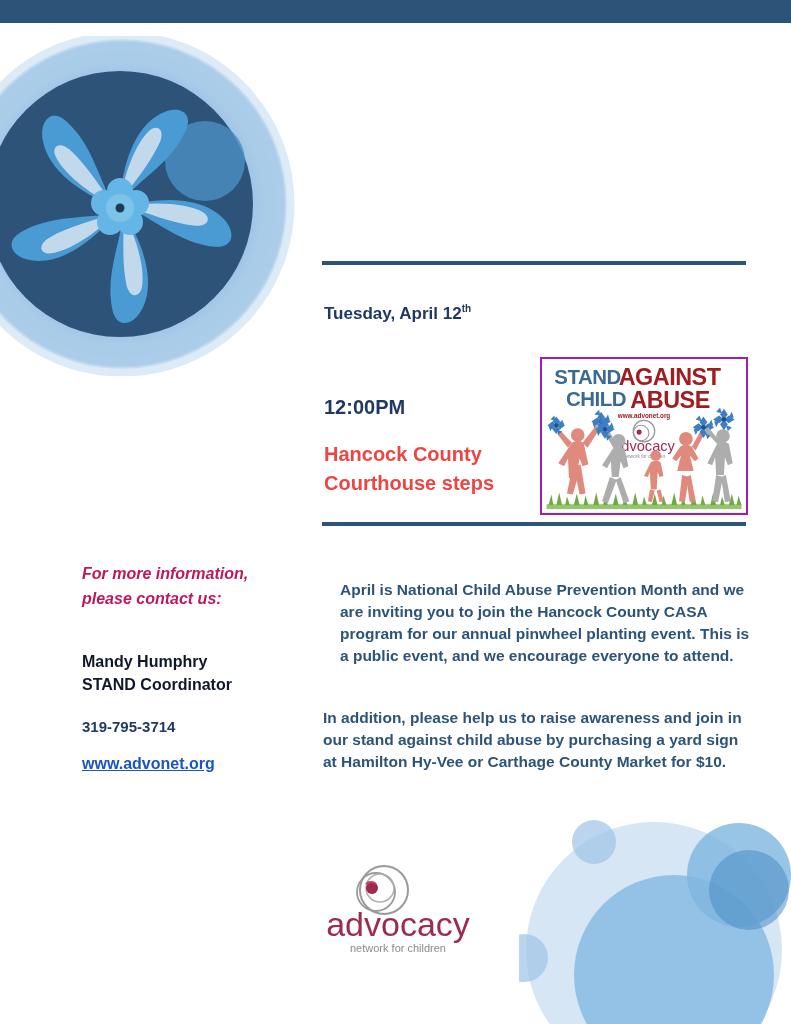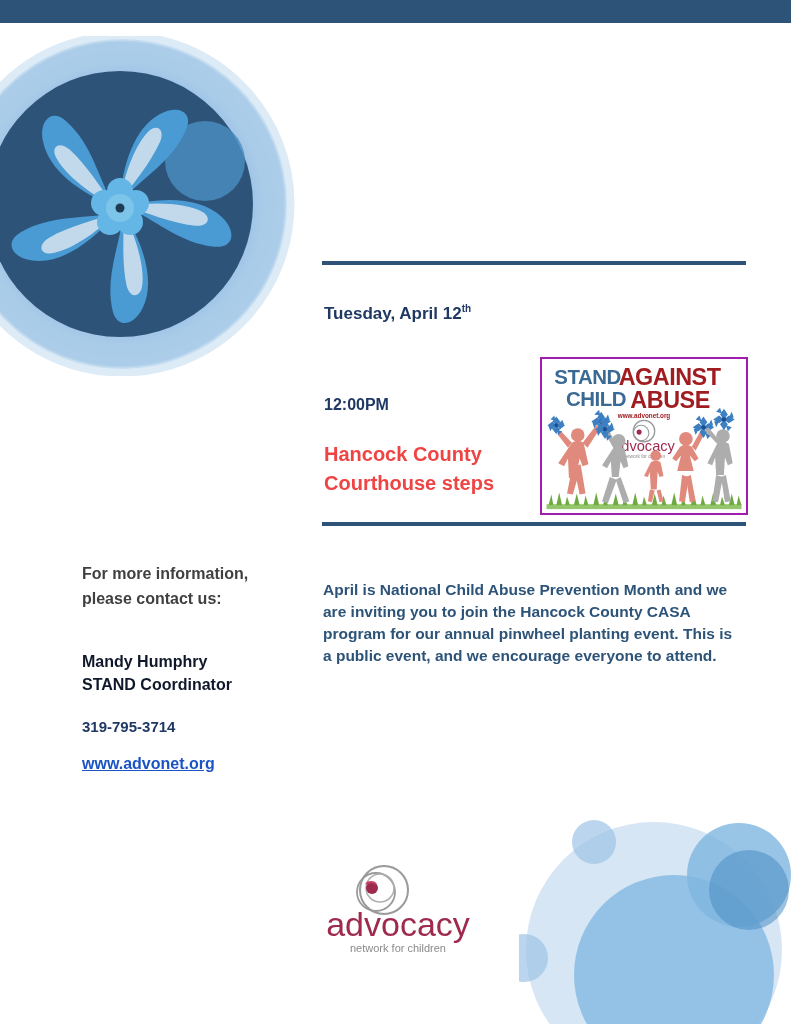--- a/index.html
+++ b/index.html
@@ -69,21 +69,21 @@
     color: #1f3864;
     font-size: 17px;
     font-weight: bold;
   }
   .date-line sup { font-size: 10px; vertical-align: super; }
 
   .time-line {
     position: absolute;
     left: 324px; top: 396px;
     color: #1f3864;
-    font-size: 16px;
+    font-size: 20px;
     font-weight: bold;
   }
   .place-line {
     position: absolute;
     left: 324px; top: 440px;
     width: 200px;
     color: #ef4444;
     font-size: 20px;
     font-weight: bold;
     line-height: 1.45;
@@ -98,24 +98,25 @@
     background: #ffffff;
     box-sizing: border-box;
   }
   .yardsign svg { width: 100%; height: 100%; display: block; }
 
   
   .contact-head {
     position: absolute;
     left: 82px; top: 562px;
     width: 200px;
-    color: #404040;
+    color: #be185d;
     font-size: 16px;
     font-weight: bold;
     line-height: 1.55;
+    font-style: italic;
   }
   .contact-name {
     position: absolute;
     left: 82px; top: 650px;
     width: 210px;
     color: #0f172a;
     font-size: 16px;
     font-weight: bold;
     line-height: 1.45;
   }
@@ -139,21 +140,21 @@
   
   .para {
     position: absolute;
     left: 323px;
     width: 420px;
     color: #2d5478;
     font-size: 15.5px;
     font-weight: bold;
     line-height: 1.42;
   }
-  .para-1 { top: 579px; }
+  .para-1 { top: 579px; margin-left: 17px; }
   .para-2 { top: 707px; }
   .tagline {
     position: absolute;
     left: 323px; top: 811px;
     color: #2d5478;
     font-size: 19px;
     font-weight: bold;
   }
 
   
@@ -396,20 +397,21 @@
 
   <div class="contact-head">For more information, please contact us:</div>
   <div class="contact-name">
     <div>Mandy Humphry</div>
     <div>STAND Coordinator</div>
   </div>
   <div class="contact-phone">319-795-3714</div>
   <a class="contact-web" href="#">www.advonet.org</a>
 
   <div class="para para-1">April is National Child Abuse Prevention Month and we are inviting you to join the Hancock County CASA program for our annual pinwheel planting event. This is a public event, and we encourage everyone to attend.</div>
+  <div class="para para-2">In addition, please help us to raise awareness and join in our stand against child abuse by purchasing a yard sign at Hamilton Hy-Vee or Carthage County Market for $10.</div>
 
 
   <div class="adv-logo">
     <svg viewBox="0 0 160 100" xmlns="http://www.w3.org/2000/svg">
       <g>
         <circle cx="62" cy="28" r="24" fill="none" stroke="#9a9a9a" stroke-width="2"></circle>
         <circle cx="54" cy="30" r="19" fill="none" stroke="#9a9a9a" stroke-width="1.8"></circle>
         <circle cx="58" cy="26" r="14" fill="none" stroke="#b0b0b0" stroke-width="1.5"></circle>
         <circle cx="50" cy="26" r="6" fill="#9e2a4e"></circle>
         <path d="M44 22 a7 7 0 0 1 10 0" fill="none" stroke="#c4405f" stroke-width="2"></path>

